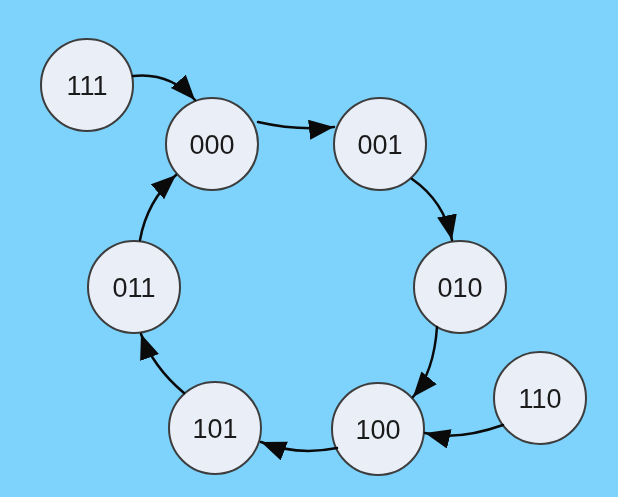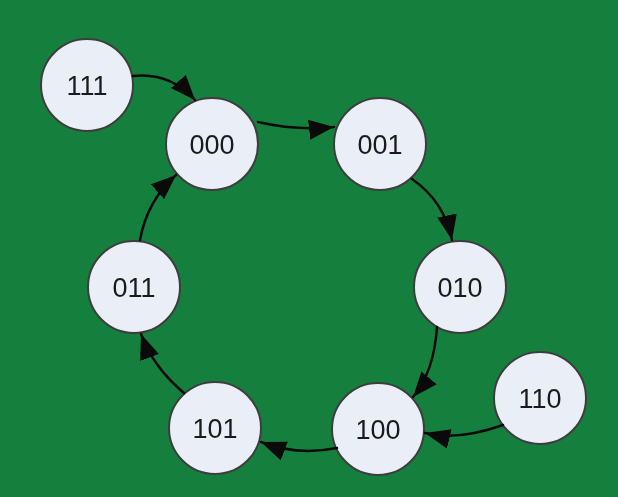--- a/index.html
+++ b/index.html
@@ -5,21 +5,21 @@
   html, body {
     margin: 0;
     padding: 0;
     background: #ffffff;
     font-family: "Liberation Sans", sans-serif;
   }
   .stage {
     position: relative;
     width: 618px;
     height: 497px;
-    background: #15803d;
+    background: #7dd3fc;
     overflow: hidden;
   }
   svg {
     display: block;
   }
   svg text {
     font-family: "Liberation Sans", "DejaVu Sans", sans-serif;
     font-size: 27px;
     fill: #1a1a1a;
     user-select: none;

